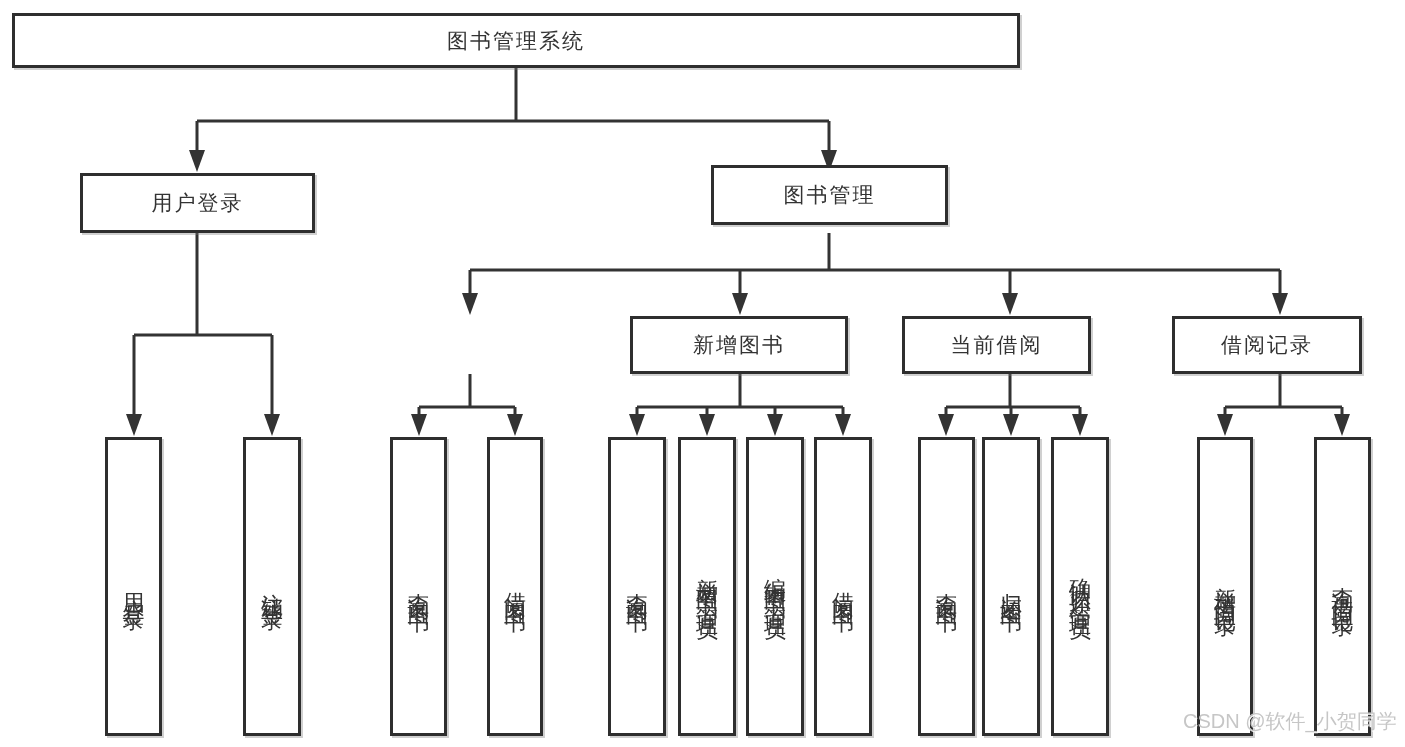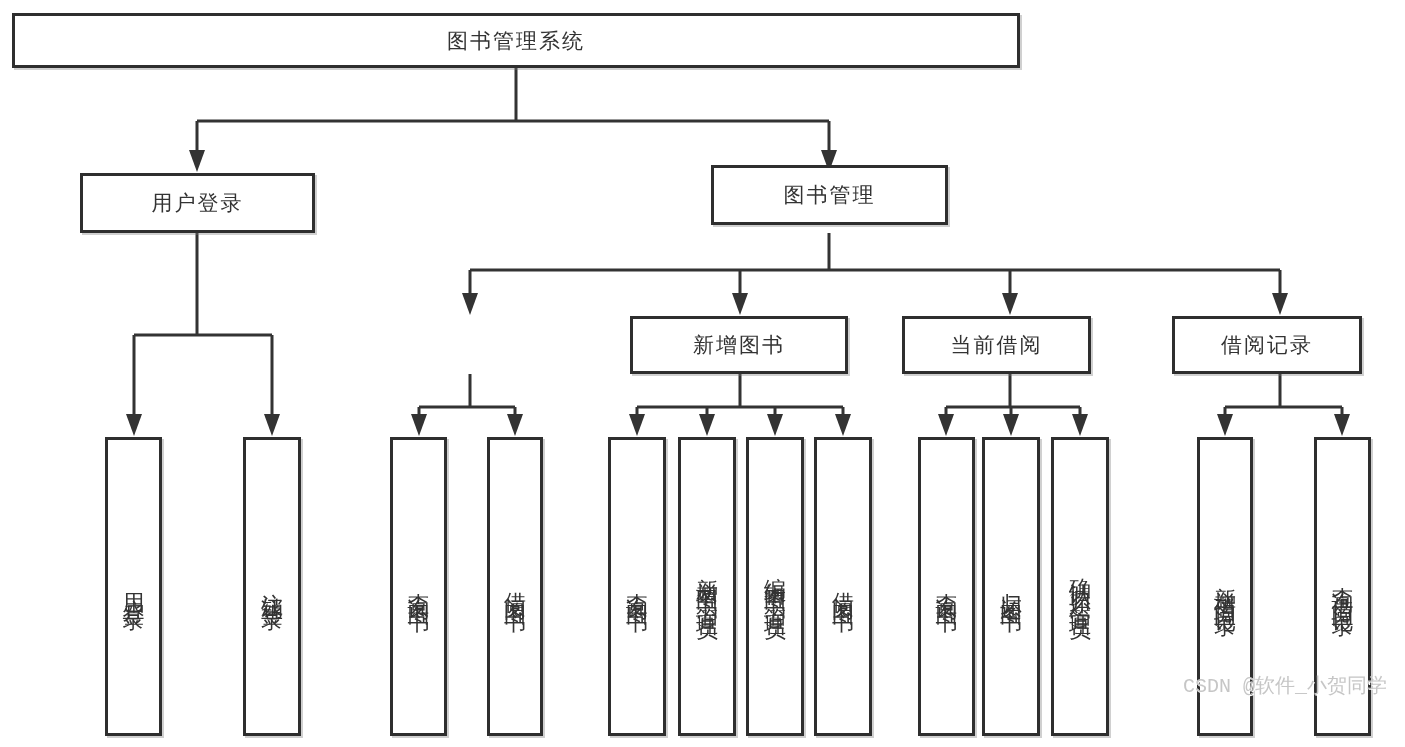--- a/index.html
+++ b/index.html
@@ -71,27 +71,26 @@
   #leaf-bb-borrow       { left: 814px;  width: 58px; }
   #leaf-cb-query        { left: 918px;  width: 57px; }
   #leaf-cb-return       { left: 982px;  width: 58px; }
   #leaf-cb-confirm      { left: 1051px; width: 58px; }
   #leaf-br-add          { left: 1197px; width: 56px; }
   #leaf-br-query        { left: 1314px; width: 57px; }
 
   #watermark {
     position: absolute;
     left: 1183px;
-    top: 672px;
+    top: 708px;
     font-size: 20px;
     color: #c6c6c6;
     text-shadow: 1px 1px 0 #ffffff;
     white-space: nowrap;
     z-index: 5;
-    font-family: Liberation Mono, monospace;
   }
 </style>
 </head>
 <body>
 
 <div id="stage">
 
   <svg id="connectors" viewBox="0 0 1405 747" xmlns="http://www.w3.org/2000/svg">
     <g stroke="#333333" stroke-width="3" fill="none">
 

